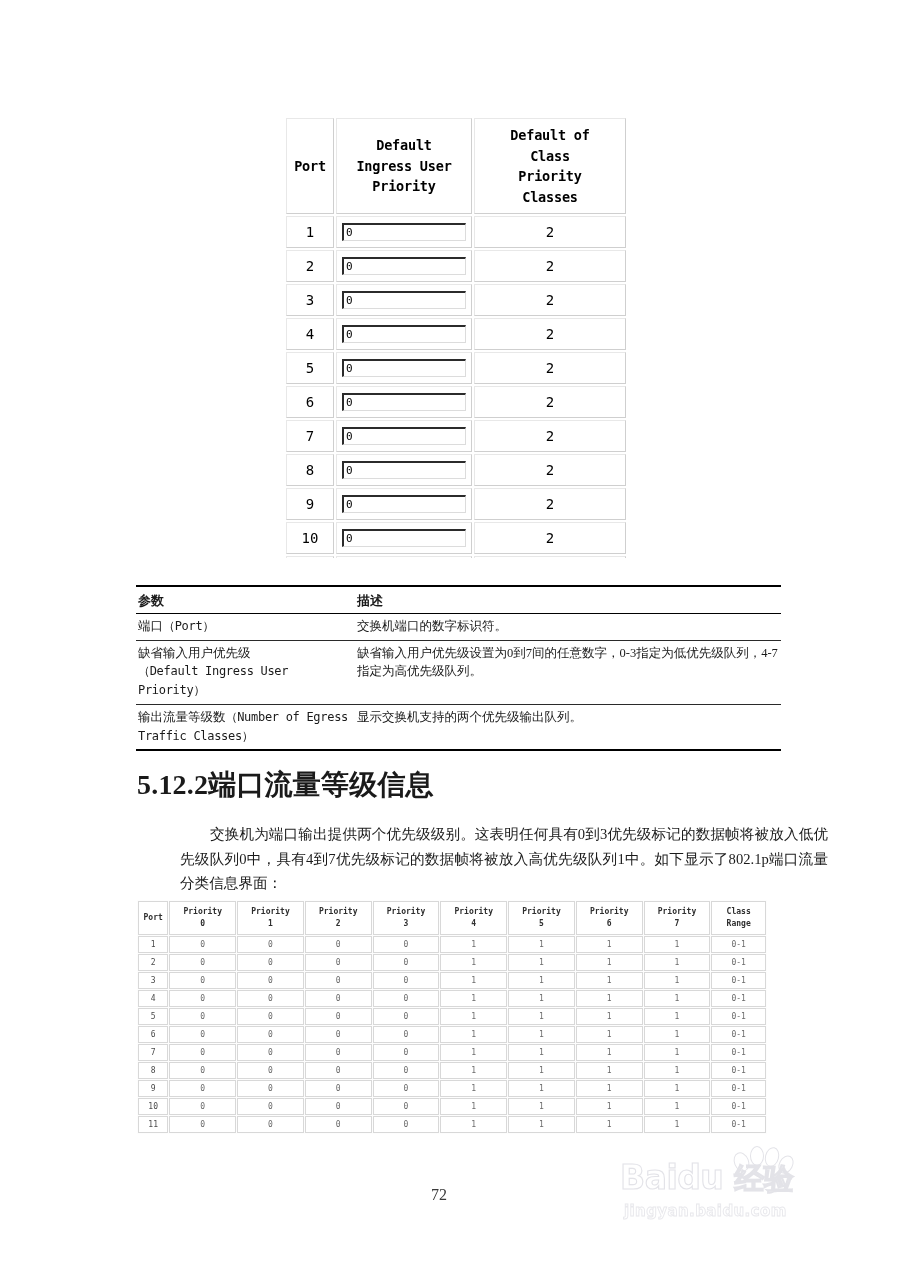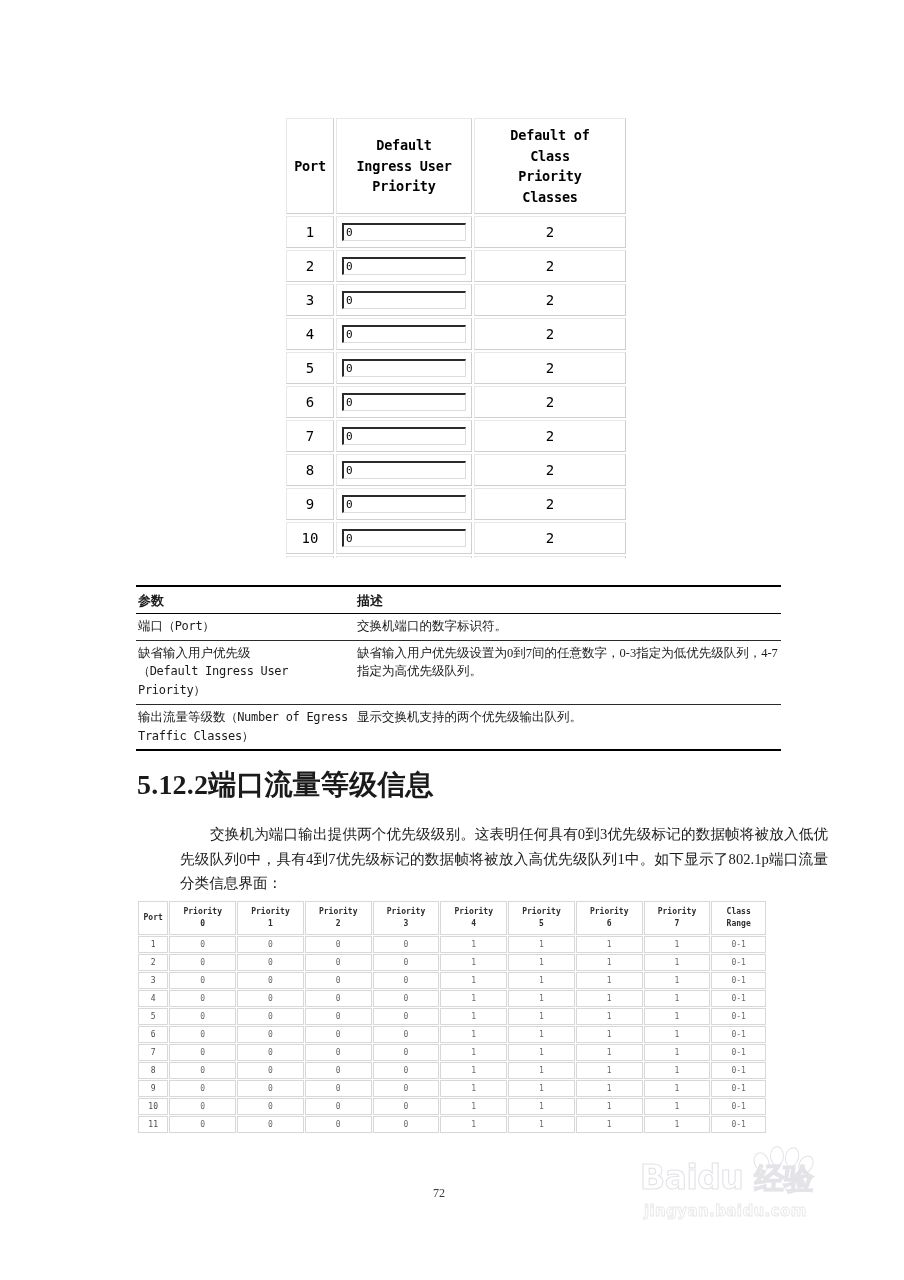--- a/index.html
+++ b/index.html
@@ -189,28 +189,28 @@
   col.p-pri   { width: 66px; }
   col.p-class { width: 54px; }
 
   
   #page-number {
     position: absolute;
     left: 0;
     top: 1186px;
     width: 878px;
     text-align: center;
-    font-size: 12px;
+    font-size: 16px;
     color: #3a3a3a;
   }
 
   
   #watermark {
     position: absolute;
-    left: 640px;
+    left: 620px;
     top: 1158px;
     width: 250px;
     height: 100px;
     pointer-events: none;
     user-select: none;
   }
   #watermark .wm-main {
     font-family: "DejaVu Sans", sans-serif;
     font-size: 33px;
     font-weight: bold;

